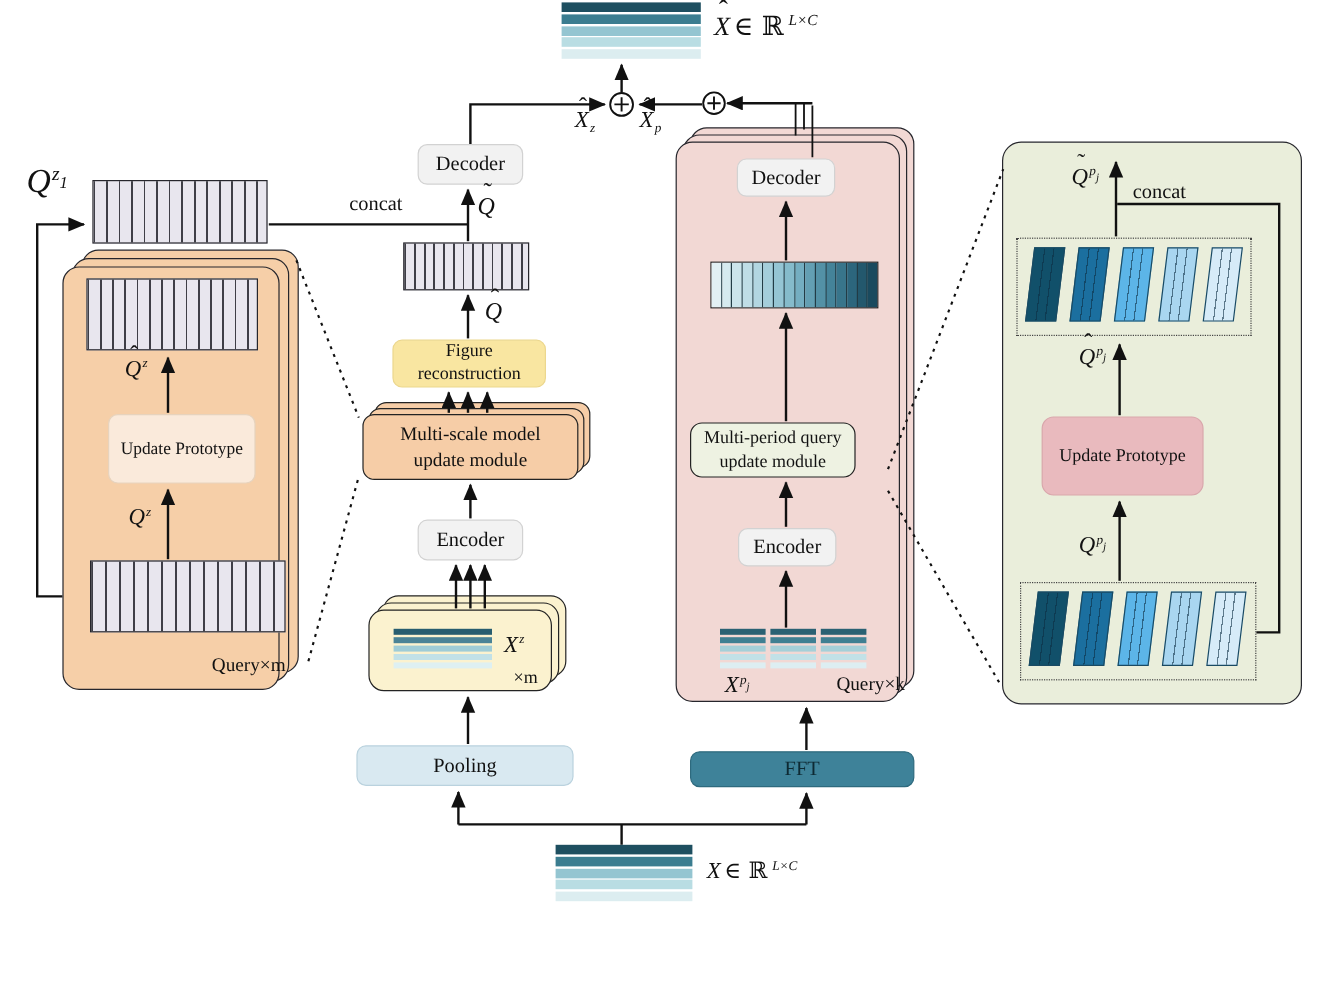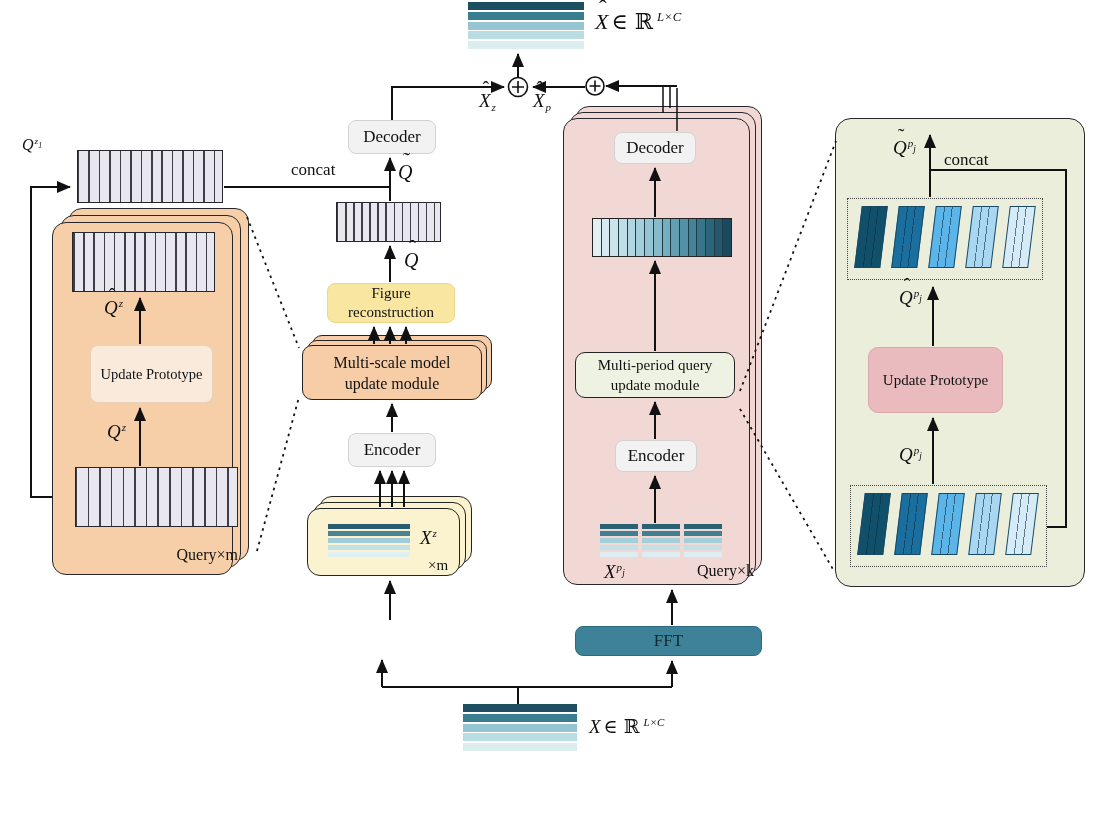--- a/index.html
+++ b/index.html
@@ -92,20 +92,23 @@
   <div class="layer block-cream" style="left:319px;top:496px;width:153px;height:68px;"></div>
   <div class="layer block-cream" style="left:313px;top:502px;width:153px;height:68px;"></div>
   <div class="layer block-cream" style="left:307px;top:508px;width:153px;height:68px;z-index:2;"></div>
   <div class="vstack vstack33" style="left:328px;top:524px;width:82px;height:33px;">
       <div style="background-color: rgb(39, 93, 111);"></div>
       <div style="background-color: rgb(74, 131, 150);"></div>
       <div style="background-color: rgb(159, 204, 214);"></div>
       <div style="background-color: rgb(194, 225, 231);"></div>
       <div style="background-color: rgb(222, 240, 242);"></div>
     </div>
+  <div class="box box-pool" style="left:297px;top:621px;width:181px;height:34px;">
+    <span>Pooling</span>
+  </div>
 
   <div class="box box-gray" style="left:614px;top:132px;width:82px;height:32px;">
     <span>Decoder</span>
   </div>
   <div class="grad-rect" style="left:592px;top:218px;width:140px;height:39px;">
       <div style="background-color: rgb(226, 240, 244);"></div>
       <div style="background-color: rgb(214, 234, 239);"></div>
       <div style="background-color: rgb(203, 228, 235);"></div>
       <div style="background-color: rgb(191, 221, 230);"></div>
       <div style="background-color: rgb(178, 214, 225);"></div>
@@ -114,21 +117,21 @@
       <div style="background-color: rgb(133, 187, 203);"></div>
       <div style="background-color: rgb(116, 174, 193);"></div>
       <div style="background-color: rgb(99, 159, 179);"></div>
       <div style="background-color: rgb(83, 145, 166);"></div>
       <div style="background-color: rgb(68, 131, 153);"></div>
       <div style="background-color: rgb(56, 117, 139);"></div>
       <div style="background-color: rgb(44, 102, 125);"></div>
       <div style="background-color: rgb(35, 88, 109);"></div>
       <div style="background-color: rgb(26, 74, 94);"></div>
     </div>
-  <div class="box box-module-g" style="left:575px;top:352px;width:160px;height:46px;">
+  <div class="box box-module-g" style="left:575px;top:352px;width:138px;height:46px;">
     <span>Multi-period query</span>
     <span>update module</span>
   </div>
   <div class="box box-gray" style="left:615px;top:440px;width:82px;height:32px;">
     <span>Encoder</span>
   </div>
   <div class="vstack vstack33" style="left:600px;top:524px;width:38px;height:33px;">
       <div style="background-color: rgb(42, 97, 115);"></div>
       <div style="background-color: rgb(63, 127, 146);"></div>
       <div style="background-color: rgb(165, 207, 216);"></div>
@@ -242,21 +245,21 @@
       <g>
         <circle cx="595" cy="86" r="9" fill="#fff"></circle>
         <path d="M589.5,86 H600.5 M595,80.5 V91.5" fill="none"></path>
       </g>
     </g>
   </svg>
 
   <div class="lbl math" style="left:595px;top:9px;font-size:22px;"><span class="mb"><span class="mac">ˆ</span>X</span><span class="mm">∈ ℝ</span><span class="msp">L×C</span></div>
   <div class="lbl math" style="left:479px;top:90px;font-size:19px;"><span class="mb"><span class="mac">ˆ</span>X</span><span class="msb">z</span></div>
   <div class="lbl math" style="left:533px;top:90px;font-size:19px;"><span class="mb"><span class="mac">ˆ</span>X</span><span class="msb">p</span></div>
-  <div class="lbl math" style="left:22px;top:136px;font-size:16px;"><span class="mb">Q</span><span class="msp">z<span class="mss">1</span></span></div>
+  <div class="lbl math" style="left:22px;top:136px;font-size:28px;"><span class="mb">Q</span><span class="msp">z<span class="mss">1</span></span></div>
   <div class="lbl" style="left:291px;top:160px;font-size:17px;">concat</div>
   <div class="lbl math" style="left:398px;top:161px;font-size:20px;"><span class="mb"><span class="mac">˜</span>Q</span></div>
   <div class="lbl math" style="left:404px;top:249px;font-size:20px;"><span class="mb"><span class="mac">ˆ</span>Q</span></div>
   <div class="lbl math" style="left:104px;top:297px;font-size:19px;"><span class="mb"><span class="mac">ˆ</span>Q</span><span class="msp">z</span></div>
   <div class="lbl math" style="left:107px;top:421px;font-size:19px;"><span class="mb">Q</span><span class="msp">z</span></div>
   <div class="lbl math" style="left:420px;top:527px;font-size:19px;"><span class="mb">X</span><span class="msp">z</span></div>
   <div class="lbl" style="left:428px;top:557px;font-size:15px;">×m</div>
   <div class="lbl math" style="left:604px;top:561px;font-size:19px;"><span class="mb">X</span><span class="msp">p<span class="mss">j</span></span></div>
   <div class="lbl math" style="left:893px;top:137px;font-size:19px;"><span class="mb"><span class="mac">˜</span>Q</span><span class="msp">p<span class="mss">j</span></span></div>
   <div class="lbl" style="left:944px;top:150px;font-size:17px;">concat</div>

